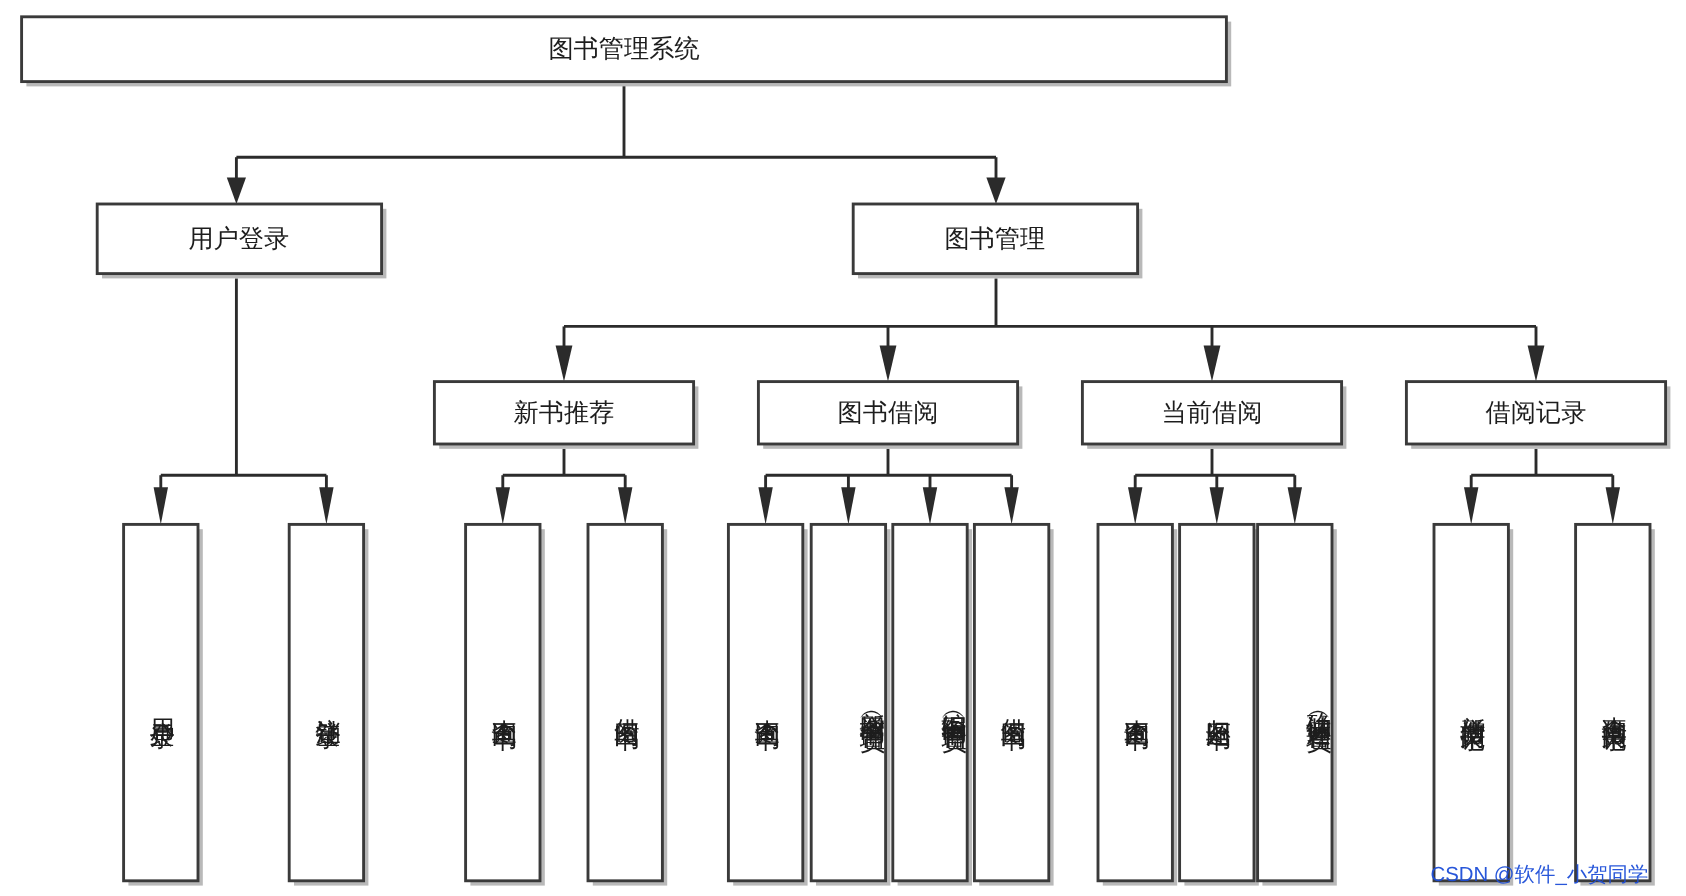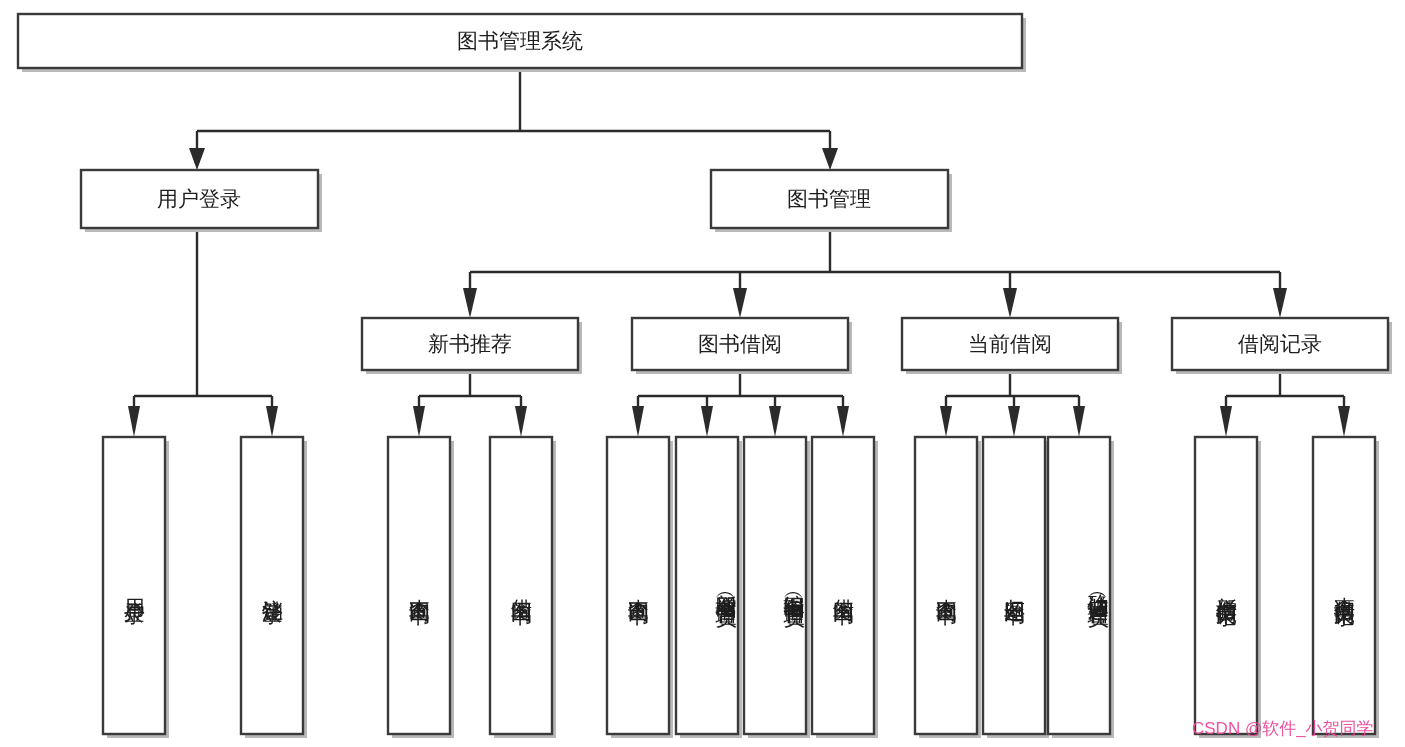--- a/index.html
+++ b/index.html
@@ -63,21 +63,21 @@
     align-items: center;
     justify-content: center;
     text-align: center;
     white-space: nowrap;
     pointer-events: none;
   }
   .watermark {
     position: absolute;
     font-family: "Liberation Sans", "DejaVu Sans", sans-serif;
     font-size: 17px;
-    color: #ec4899;
+    color: #1d4ed8;
     white-space: nowrap;
     opacity: 0.95;
   }
 </style>
 </head>
 <body>
 
 <div id="diagram-root">
 
   <svg class="diagram-svg" viewBox="0 0 1405 747">

